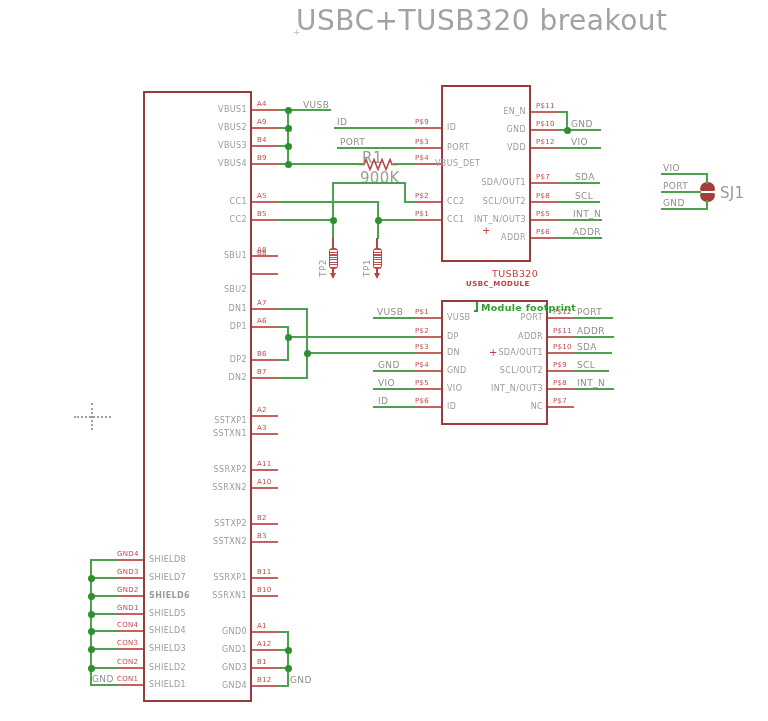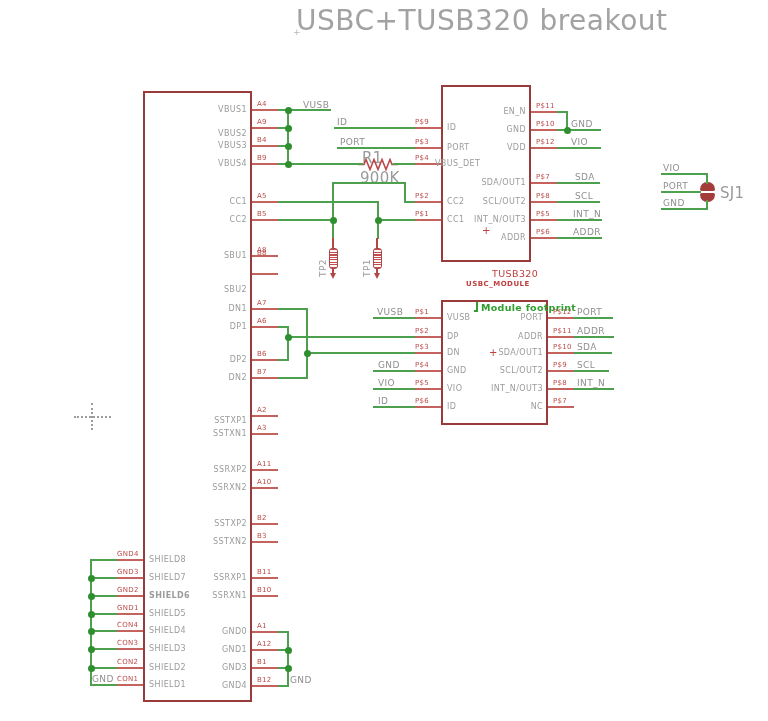--- a/index.html
+++ b/index.html
@@ -172,21 +172,21 @@
       <div class="pnum" style="left: 117px; top: 658px;">CON2</div>
       <div class="pname" style="left: 149px; top: 663px;">SHIELD2</div>
       <div class="stub" style="left: 117px; top: 684px; width: 26px; height: 2px;"></div>
       <div class="pnum" style="left: 117px; top: 675px;">CON1</div>
       <div class="pname" style="left: 149px; top: 680px;">SHIELD1</div>
       <div class="stub" style="left: 252px; top: 109px; width: 26px; height: 2px;"></div>
       <div class="pnum" style="left: 257px; top: 100px;">A4</div>
       <div class="pname" style="right: 521px; top: 105px;">VBUS1</div>
       <div class="stub" style="left: 252px; top: 127px; width: 26px; height: 2px;"></div>
       <div class="pnum" style="left: 257px; top: 118px;">A9</div>
-      <div class="pname" style="right: 521px; top: 129px;">VBUS2</div>
+      <div class="pname" style="right: 521px; top: 123px;">VBUS2</div>
       <div class="stub" style="left: 252px; top: 145px; width: 26px; height: 2px;"></div>
       <div class="pnum" style="left: 257px; top: 136px;">B4</div>
       <div class="pname" style="right: 521px; top: 141px;">VBUS3</div>
       <div class="stub" style="left: 252px; top: 163px; width: 26px; height: 2px;"></div>
       <div class="pnum" style="left: 257px; top: 154px;">B9</div>
       <div class="pname" style="right: 521px; top: 159px;">VBUS4</div>
       <div class="stub" style="left: 252px; top: 201px; width: 26px; height: 2px;"></div>
       <div class="pnum" style="left: 257px; top: 192px;">A5</div>
       <div class="pname" style="right: 521px; top: 197px;">CC1</div>
       <div class="stub" style="left: 252px; top: 219px; width: 26px; height: 2px;"></div>

